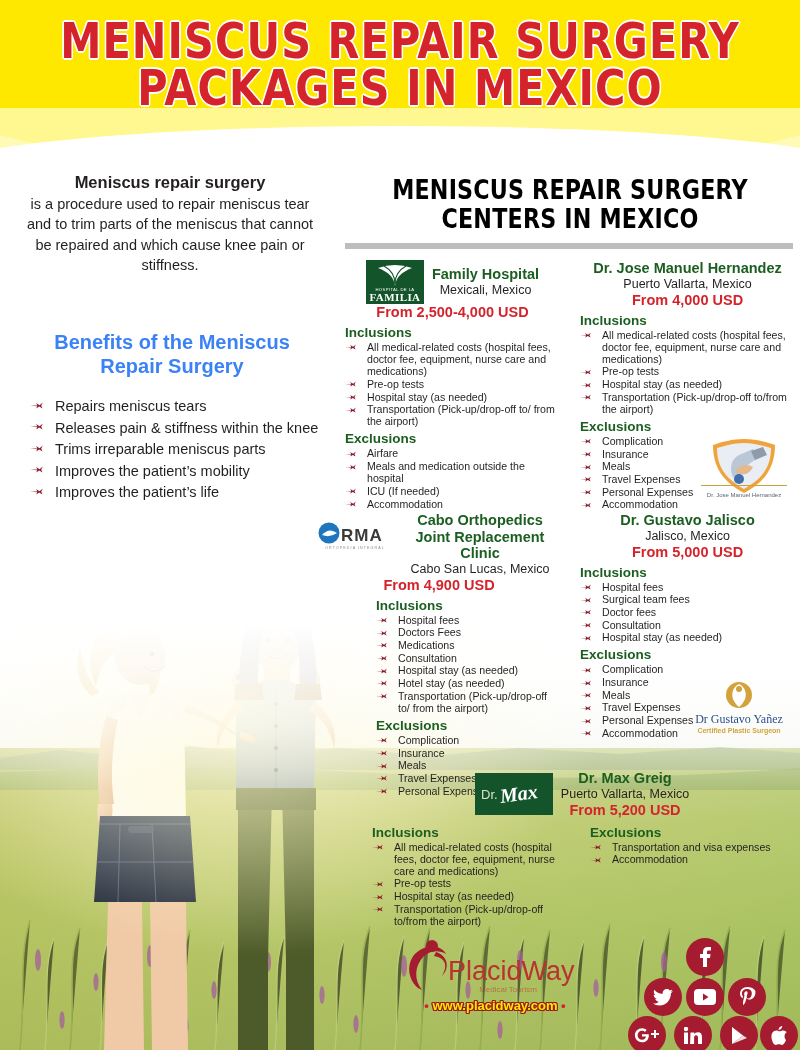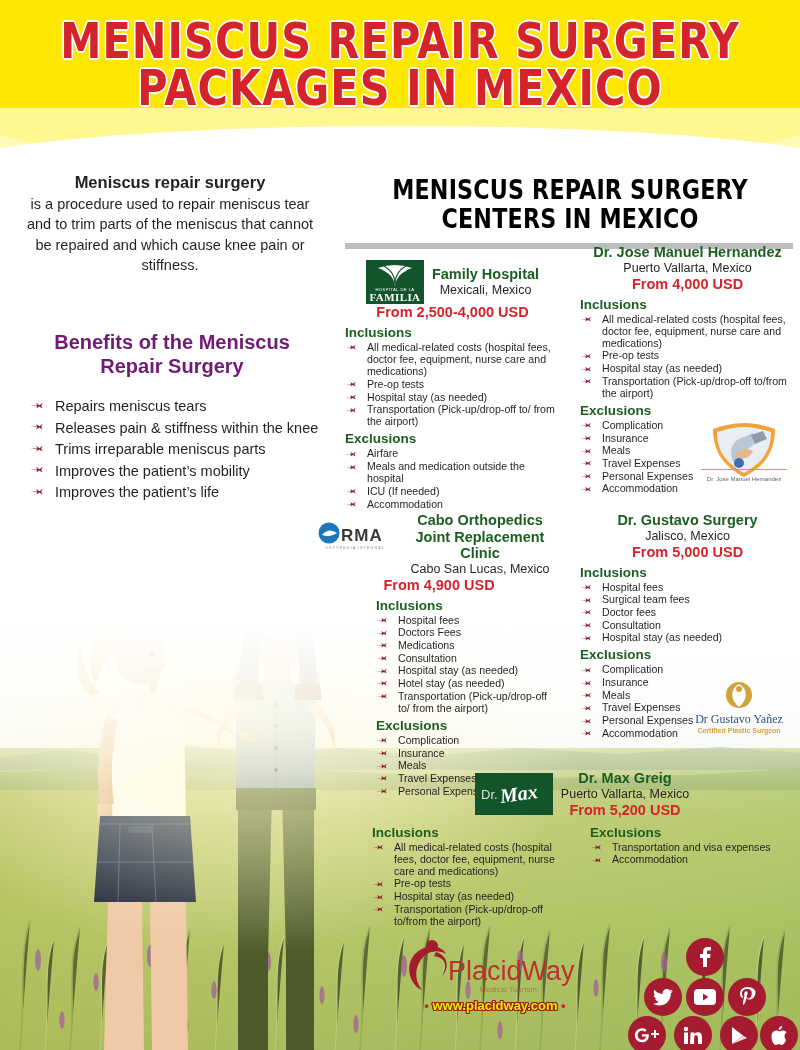--- a/index.html
+++ b/index.html
@@ -61,21 +61,21 @@
   
   .intro{
     position:absolute;left:20px;top:172px;width:300px;
     text-align:center;color:#231f20;z-index:3;
     font-size:14.5px;line-height:20.5px;
   }
   .intro b{font-size:16.5px;font-weight:bold;display:block;margin-bottom:1px;}
 
   .benefits-title{
     position:absolute;left:22px;top:330px;width:300px;
-    text-align:center;color:#701a75;font-weight:bold;
+    text-align:center;color:#3b82f6;font-weight:bold;
     font-size:20px;line-height:24px;z-index:3;
   }
   .benefits-list{
     position:absolute;left:30px;top:396px;width:320px;z-index:3;
     font-size:14.5px;line-height:21.5px;color:#231f20;
   }
   .benefits-list li{position:relative;list-style:none;padding-left:25px;}
   .benefits-list{margin:0;padding:0;}
 
   
@@ -476,21 +476,21 @@
           </svg>
         </span><span>ICU (If needed)</span></li>
       <li><span class="bl">
           <svg viewBox="0 0 13 7" width="11" height="6" aria-hidden="true">
             <path d="M0 3.6 L7.4 3.6 L6 1.1 L9.6 3.3 L12.8 0.6 L11.2 3.8 L12.6 6.4 L9.2 4.6 L6.2 6.6 L7.2 4.2 Z" fill="#8c1a2b"></path>
           </svg>
         </span><span>Accommodation</span></li>
     </ul>
 </div>
 
-<div class="card" style="left:580px;top:244px;width:215px;">
+<div class="card" style="left:580px;top:260px;width:215px;">
   <div class="name">Dr. Jose Manuel Hernandez</div>
   <div class="loc">Puerto Vallarta, Mexico</div>
   <div class="price">From 4,000 USD</div>
   <h4>Inclusions</h4>
   <ul>
       <li><span class="bl">
           <svg viewBox="0 0 13 7" width="11" height="6" aria-hidden="true">
             <path d="M0 3.6 L7.4 3.6 L6 1.1 L9.6 3.3 L12.8 0.6 L11.2 3.8 L12.6 6.4 L9.2 4.6 L6.2 6.6 L7.2 4.2 Z" fill="#8c1a2b"></path>
           </svg>
         </span><span>All medical-related costs (hospital fees, doctor fee, equipment, nurse care and medications)</span></li>
@@ -639,21 +639,21 @@
         <li><span class="bl">
             <svg viewBox="0 0 13 7" width="11" height="6" aria-hidden="true">
               <path d="M0 3.6 L7.4 3.6 L6 1.1 L9.6 3.3 L12.8 0.6 L11.2 3.8 L12.6 6.4 L9.2 4.6 L6.2 6.6 L7.2 4.2 Z" fill="#8c1a2b"></path>
             </svg>
           </span><span>Personal Expenses</span></li>
       </ul>
   </div>
 </div>
 
 <div class="card" style="left:580px;top:512px;width:215px;">
-  <div class="name">Dr. Gustavo Surgery</div>
+  <div class="name">Dr. Gustavo Jalisco</div>
   <div class="loc">Jalisco, Mexico</div>
   <div class="price">From 5,000 USD</div>
   <h4>Inclusions</h4>
   <ul>
       <li><span class="bl">
           <svg viewBox="0 0 13 7" width="11" height="6" aria-hidden="true">
             <path d="M0 3.6 L7.4 3.6 L6 1.1 L9.6 3.3 L12.8 0.6 L11.2 3.8 L12.6 6.4 L9.2 4.6 L6.2 6.6 L7.2 4.2 Z" fill="#8c1a2b"></path>
           </svg>
         </span><span>Hospital fees</span></li>
       <li><span class="bl">

